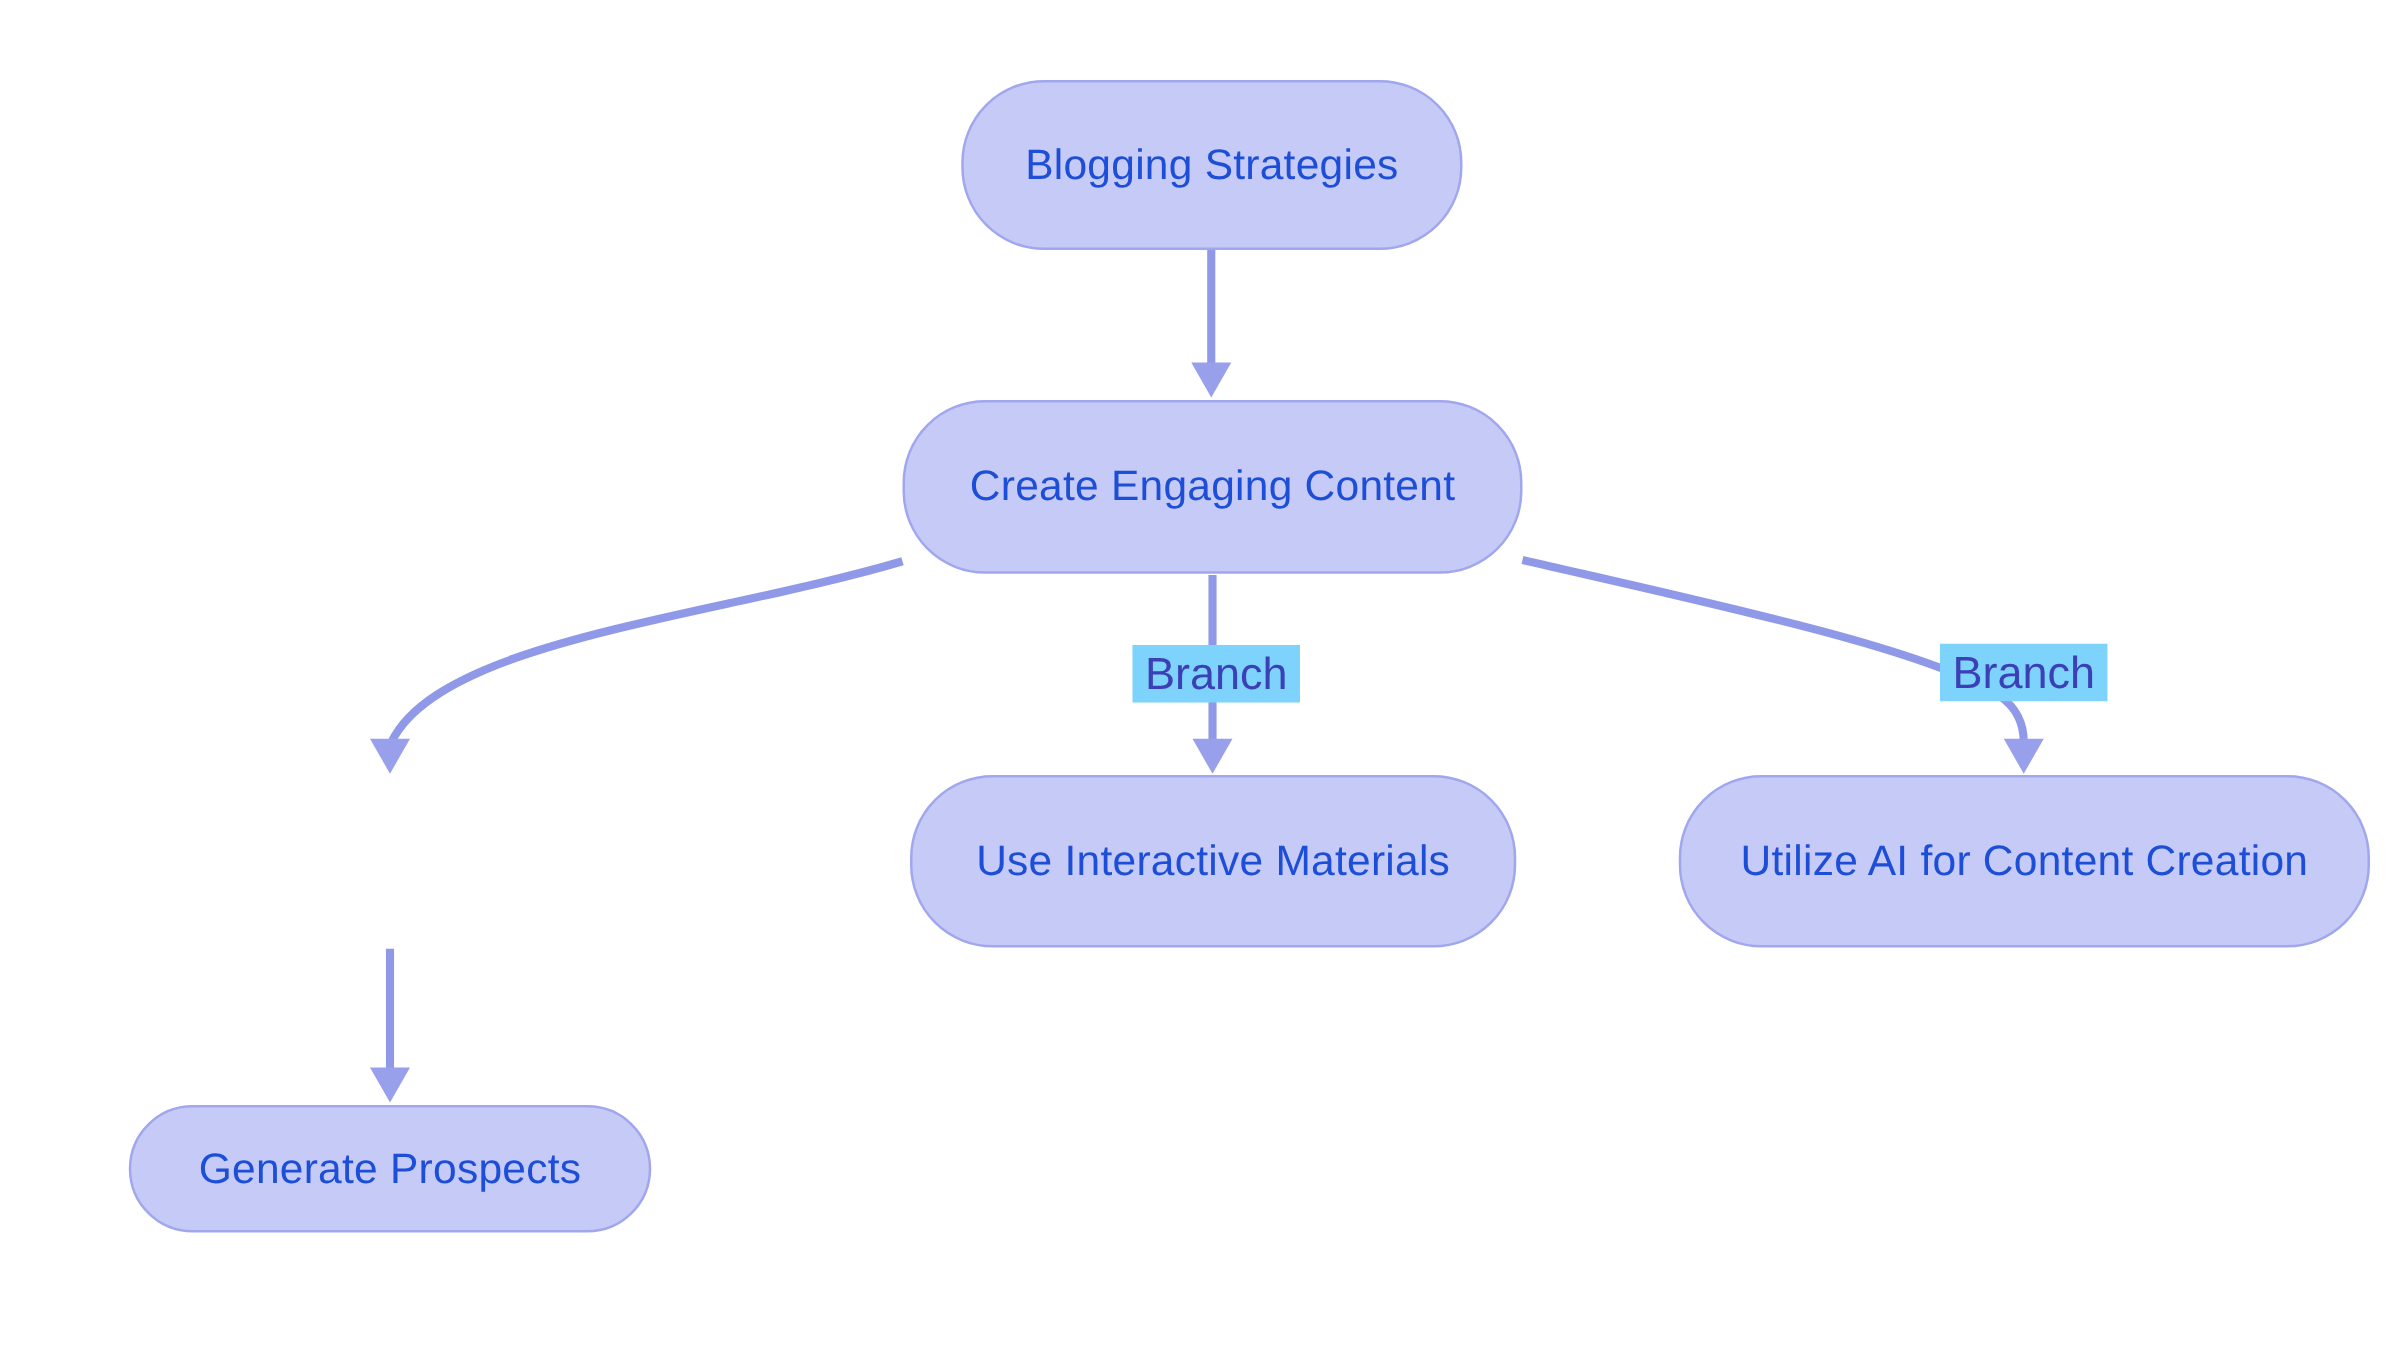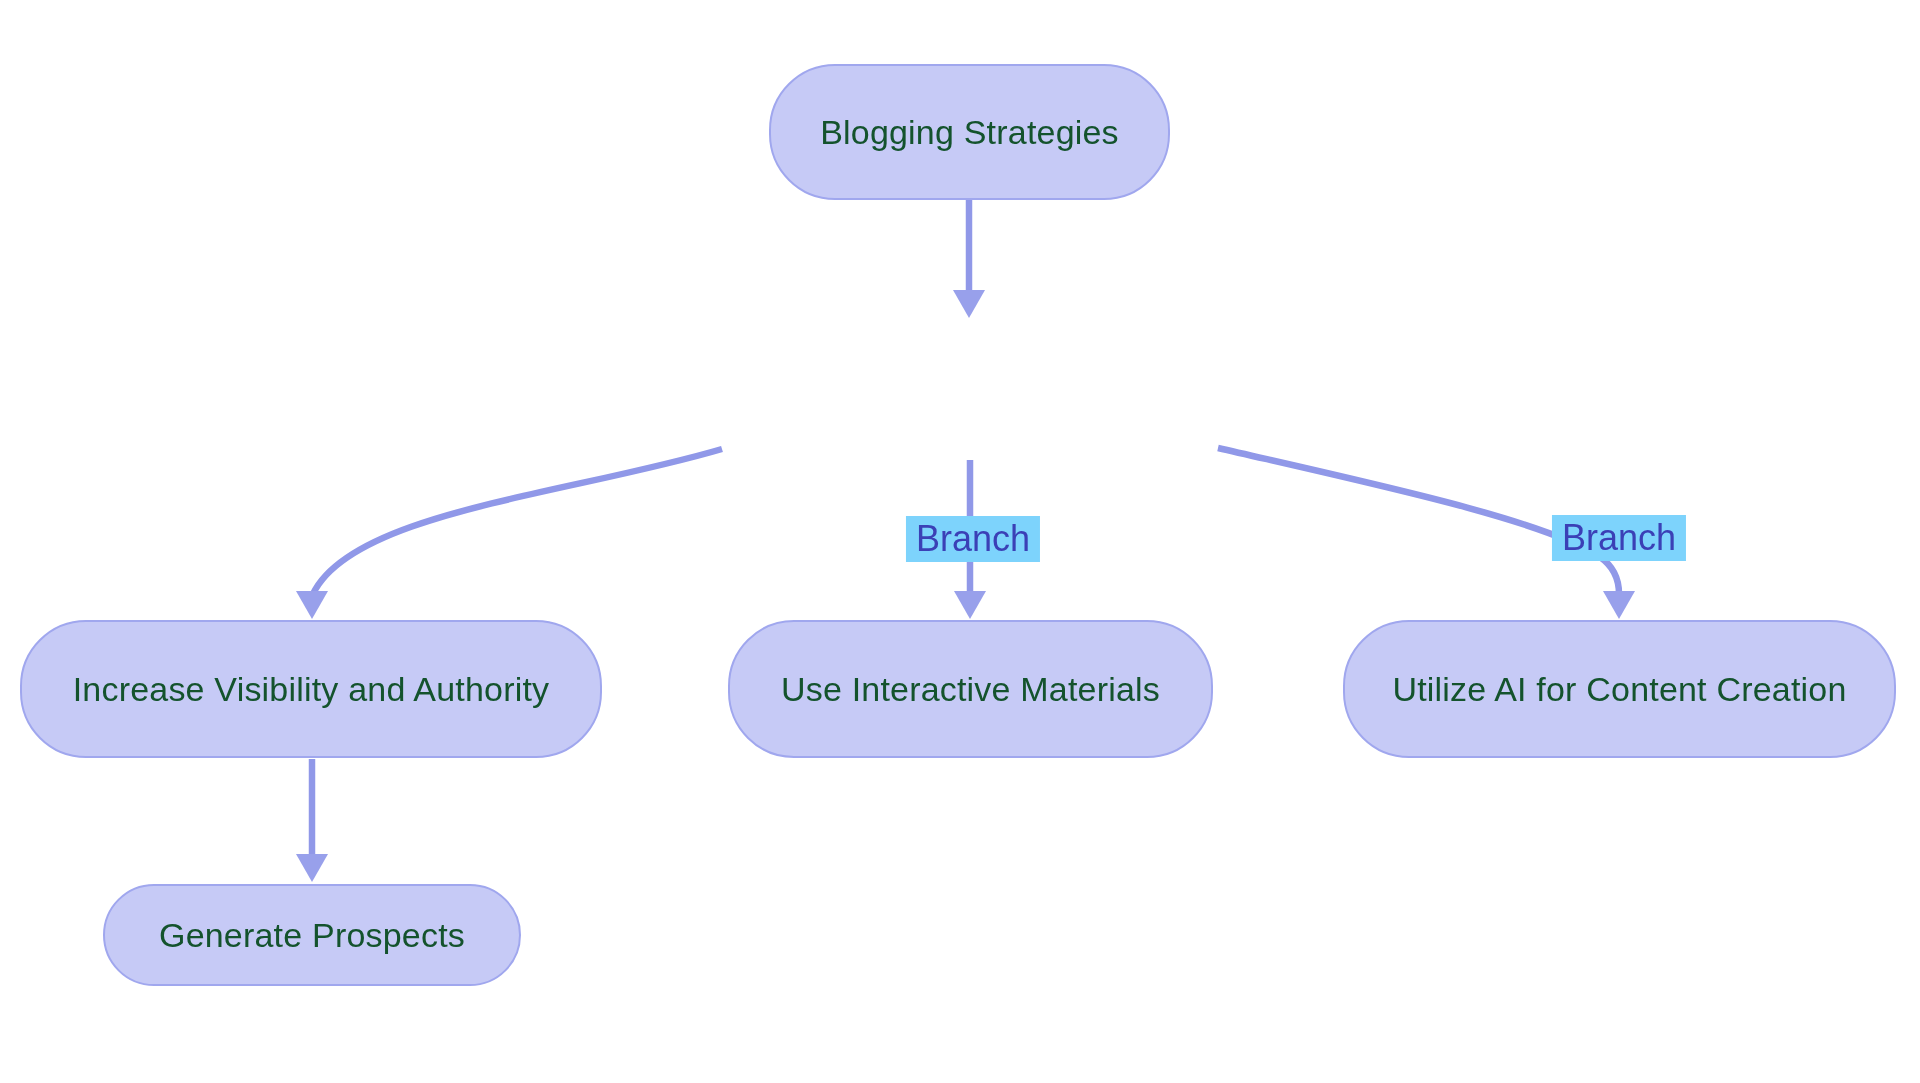--- a/index.html
+++ b/index.html
@@ -32,21 +32,21 @@
     stroke: none;
   }
   .node {
     position: absolute;
     display: flex;
     align-items: center;
     justify-content: center;
     background: #c6caf6;
     border: 2.5px solid #a0a7ee;
     border-radius: 66px;
-    color: #14532d;
+    color: #1d4ed8;
     font-size: 34px;
     letter-spacing: 0.2px;
     text-align: right;
     box-sizing: border-box;
     white-space: nowrap;
   }
   .node-blogging    { left: 769px;  top: 64px;  width: 401px; height: 136px; }
   .node-create      { left: 722px;  top: 320px; width: 496px; height: 139px; }
   .node-increase    { left: 20px;   top: 620px; width: 582px; height: 138px; }
   .node-interactive { left: 728px;  top: 620px; width: 485px; height: 138px; }
@@ -86,22 +86,22 @@
     <path d="M 312 759 L 312 857"></path>
     <polygon points="296,854 328,854 312,882"></polygon>
   </svg>
 
   <div class="edge-label edge-label-center">Branch</div>
 
   <div class="edge-label edge-label-right">Branch</div>
 
   <div class="node node-blogging">Blogging Strategies</div>
 
+  <div class="node node-create">Create Engaging Content</div>
 
-  <div class="node node-increase">Increase Visibility and Authority</div>
 
   <div class="node node-utilize">Utilize AI for Content Creation</div>
 
   <div class="node node-interactive">Use Interactive Materials</div>
 
   <div class="node node-generate">Generate Prospects</div>
 
 </div>
 
 </body></html>

